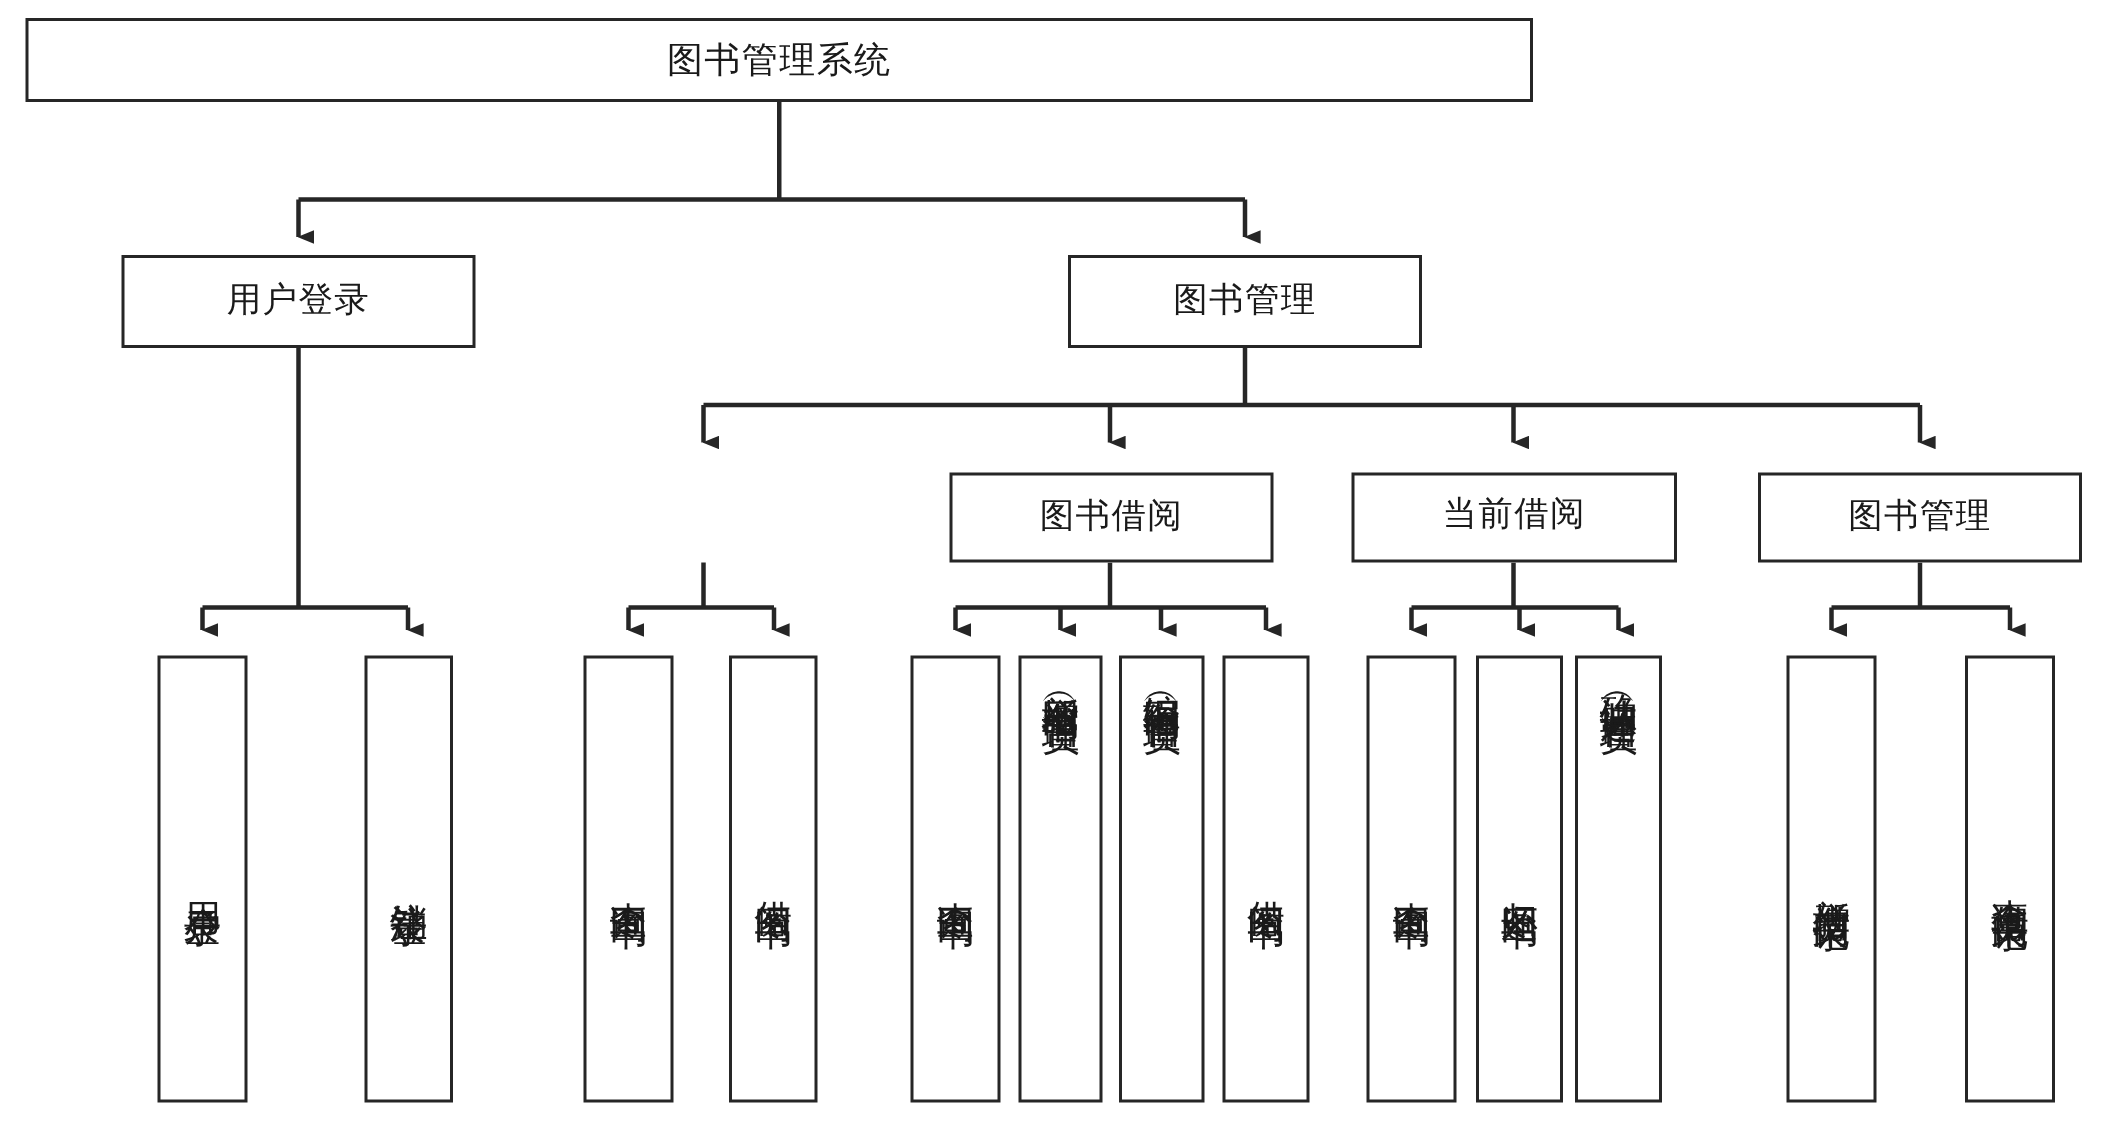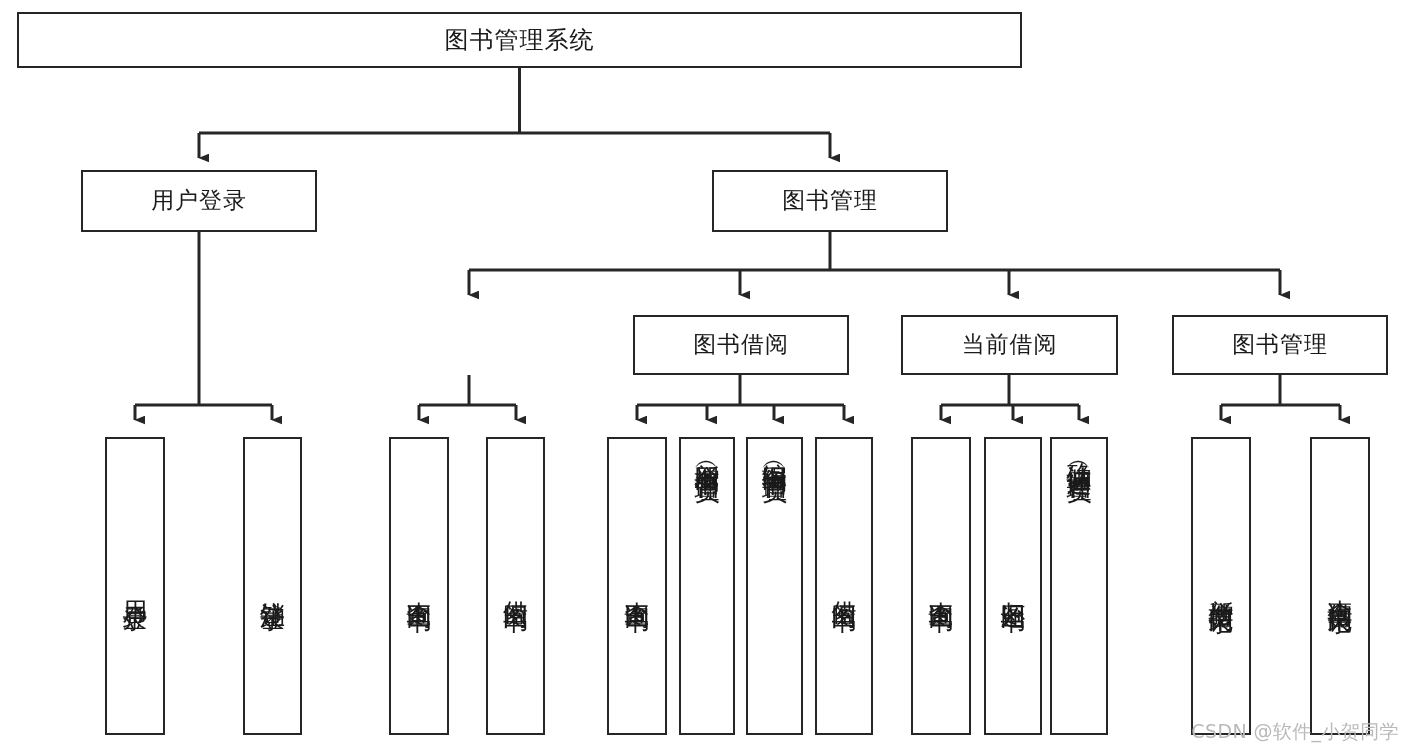--- a/index.html
+++ b/index.html
@@ -153,21 +153,21 @@
   <div class="node horiz" id="node-l2-0" style="left: 81px; top: 170px; width: 236px; height: 62px;">
     <span class="node-label">用户登录</span>
   </div>
   <div class="node horiz" id="node-l2-1" style="left: 712px; top: 170px; width: 236px; height: 62px;">
     <span class="node-label">图书管理</span>
   </div>
 
   <div class="node horiz" id="node-l3-1" style="left: 633px; top: 315px; width: 216px; height: 60px;">
     <span class="node-label">图书借阅</span>
   </div>
-  <div class="node horiz" id="node-l3-2" style="left: 901px; top: 315px; width: 217px; height: 60px;">
+  <div class="node horiz" id="node-l3-2" style="left: 901px; top: 315px; width: 217px; height: 60px; font-family: Liberation Mono, monospace;">
     <span class="node-label">当前借阅</span>
   </div>
   <div class="node horiz" id="node-l3-3" style="left: 1172px; top: 315px; width: 216px; height: 60px;">
     <span class="node-label">图书管理</span>
   </div>
 
   <div class="node vert center" id="node-leaf-0" style="left: 105px; top: 437px; width: 60px; height: 298px;">
     <span class="node-label">用户登录</span>
   </div>
   <div class="node vert center" id="node-leaf-1" style="left: 243px; top: 437px; width: 59px; height: 298px;">
@@ -200,15 +200,14 @@
   <div class="node vert topalign" id="node-leaf-10" style="left: 1050px; top: 437px; width: 58px; height: 298px;">
     <span class="node-label">确认归还（管理员）</span>
   </div>
   <div class="node vert center" id="node-leaf-11" style="left: 1191px; top: 437px; width: 60px; height: 298px;">
     <span class="node-label">新增借阅记录</span>
   </div>
   <div class="node vert center" id="node-leaf-12" style="left: 1310px; top: 437px; width: 60px; height: 298px;">
     <span class="node-label">查询借阅记录</span>
   </div>
 
-  <div id="watermark">CSDN @软件_小贺同学</div>
 
 </div>
 
 </body></html>

